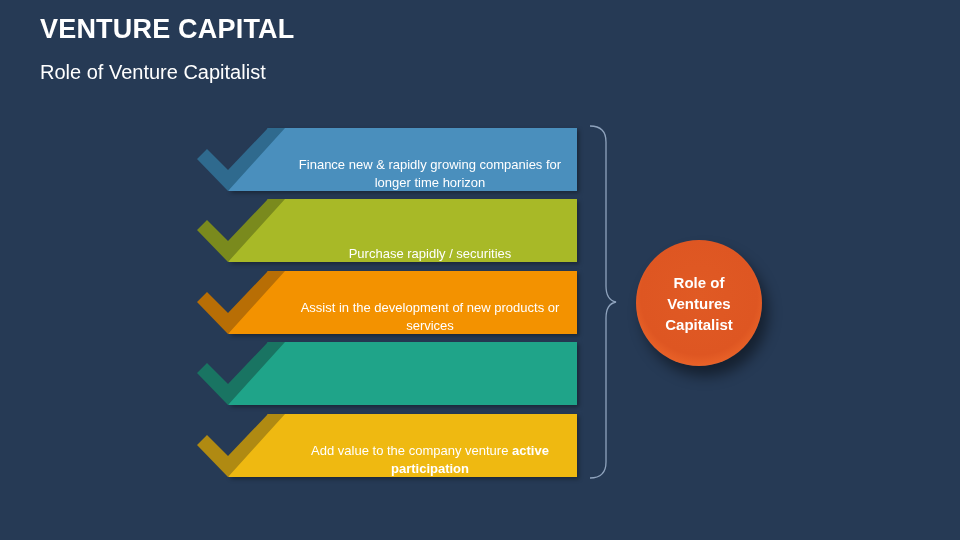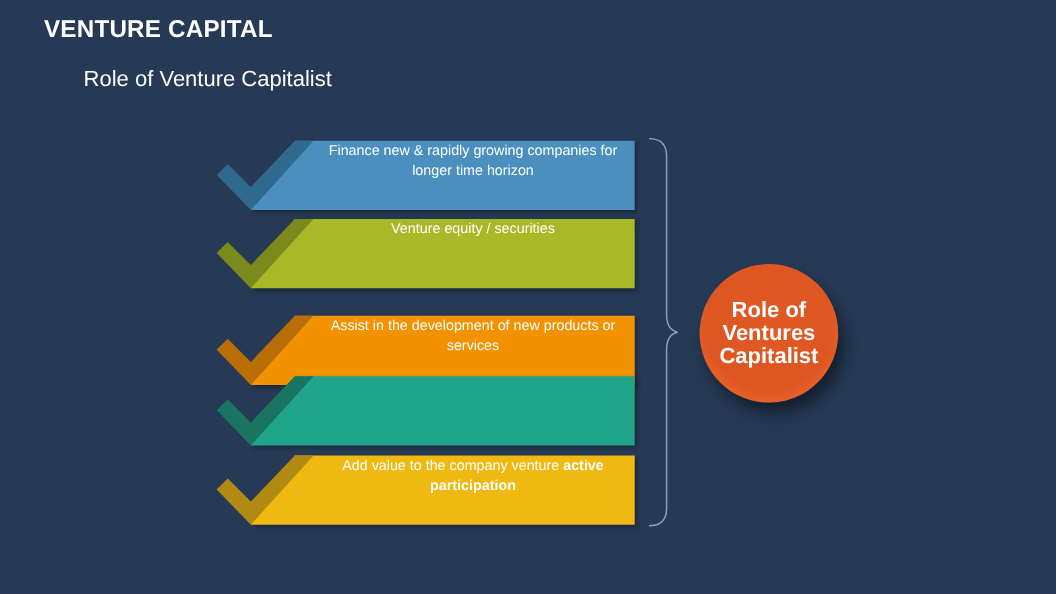--- a/index.html
+++ b/index.html
@@ -4,44 +4,44 @@
 <style>
   html, body { margin:0; padding:0; }
   body {
     width:960px; height:540px; overflow:hidden;
     background:#263a55;
     font-family:"Liberation Sans", "DejaVu Sans", sans-serif;
     position:relative;
   }
   .title {
     position:absolute; left:40px; top:14px;
-    font-size:22px; font-weight:700; color:#ffffff; letter-spacing:0.2px;
+    font-size:27px; font-weight:700; color:#ffffff; letter-spacing:0.2px;
   }
   .subtitle {
     position:absolute; left:40px; top:61px;
-    font-size:20px; color:#ffffff;margin-left:36px;
+    font-size:20px; color:#ffffff;
   }
   .item {
     position:absolute; left:190px; width:390px; height:66px;
   }
   .item svg { position:absolute; left:0; top:0; overflow:visible; }
   .item-text {
     position:absolute; left:90px; width:300px; top:0; height:64px;
-    display:flex; align-items:flex-start; justify-content:center;
+    display:flex; align-items:flex-end; justify-content:center;
     text-align:center; color:#ffffff; font-size:13px; line-height:18px;
   }
   .item-text b { font-weight:700; }
   .brace { position:absolute; left:588px; top:124px; }
   .circle {
     position:absolute; left:636px; top:240px; width:126px; height:126px;
     border-radius:50%;
     background:radial-gradient(circle at 50% 45%, #e05a24 0%, #de5622 62%, #f06a2c 82%, #e85e22 100%);
     box-shadow:6px 10px 14px rgba(0,0,0,0.45);
     display:flex; align-items:center; justify-content:center;
-    text-align:center; color:#ffffff; font-weight:700; font-size:20px; line-height:21px;
+    text-align:center; color:#ffffff; font-weight:700; font-size:15px; line-height:21px;
   }
 </style>
 </head>
 <body>
 
 <div>
   <div class="title">VENTURE CAPITAL</div>
   <div class="subtitle">Role of Venture Capitalist</div>
 
   <div id="items-container">
@@ -53,24 +53,24 @@
         <div class="item-text">
           <span><span>Finance new &amp; rapidly growing companies for longer time horizon</span><b></b></span>
         </div>
       </div>
       <div class="item" style="top: 199px;">
         <svg width="390" height="66" viewBox="0 0 390 66">
           <polygon points="78,0 387,0 387,63 38,63" fill="#a8b927" style="filter:drop-shadow(2px 2px 2px rgba(0,0,0,0.35))"></polygon>
           <polygon points="7,31 17,21 38,42 78,0 95,0 38,63" fill="#7a8a1d"></polygon>
         </svg>
         <div class="item-text">
-          <span><span>Venture equity / securities</span><b></b></span>
+          <span><span>Purchase rapidly / securities</span><b></b></span>
         </div>
       </div>
-      <div class="item" style="top: 271px; margin-top: 16px;">
+      <div class="item" style="top: 271px;">
         <svg width="390" height="66" viewBox="0 0 390 66">
           <polygon points="78,0 387,0 387,63 38,63" fill="#f39200" style="filter:drop-shadow(2px 2px 2px rgba(0,0,0,0.35))"></polygon>
           <polygon points="7,31 17,21 38,42 78,0 95,0 38,63" fill="#b86e05"></polygon>
         </svg>
         <div class="item-text">
           <span><span>Assist in the development of new products or services</span><b></b></span>
         </div>
       </div>
       <div class="item" style="top: 342px;">
         <svg width="390" height="66" viewBox="0 0 390 66">

